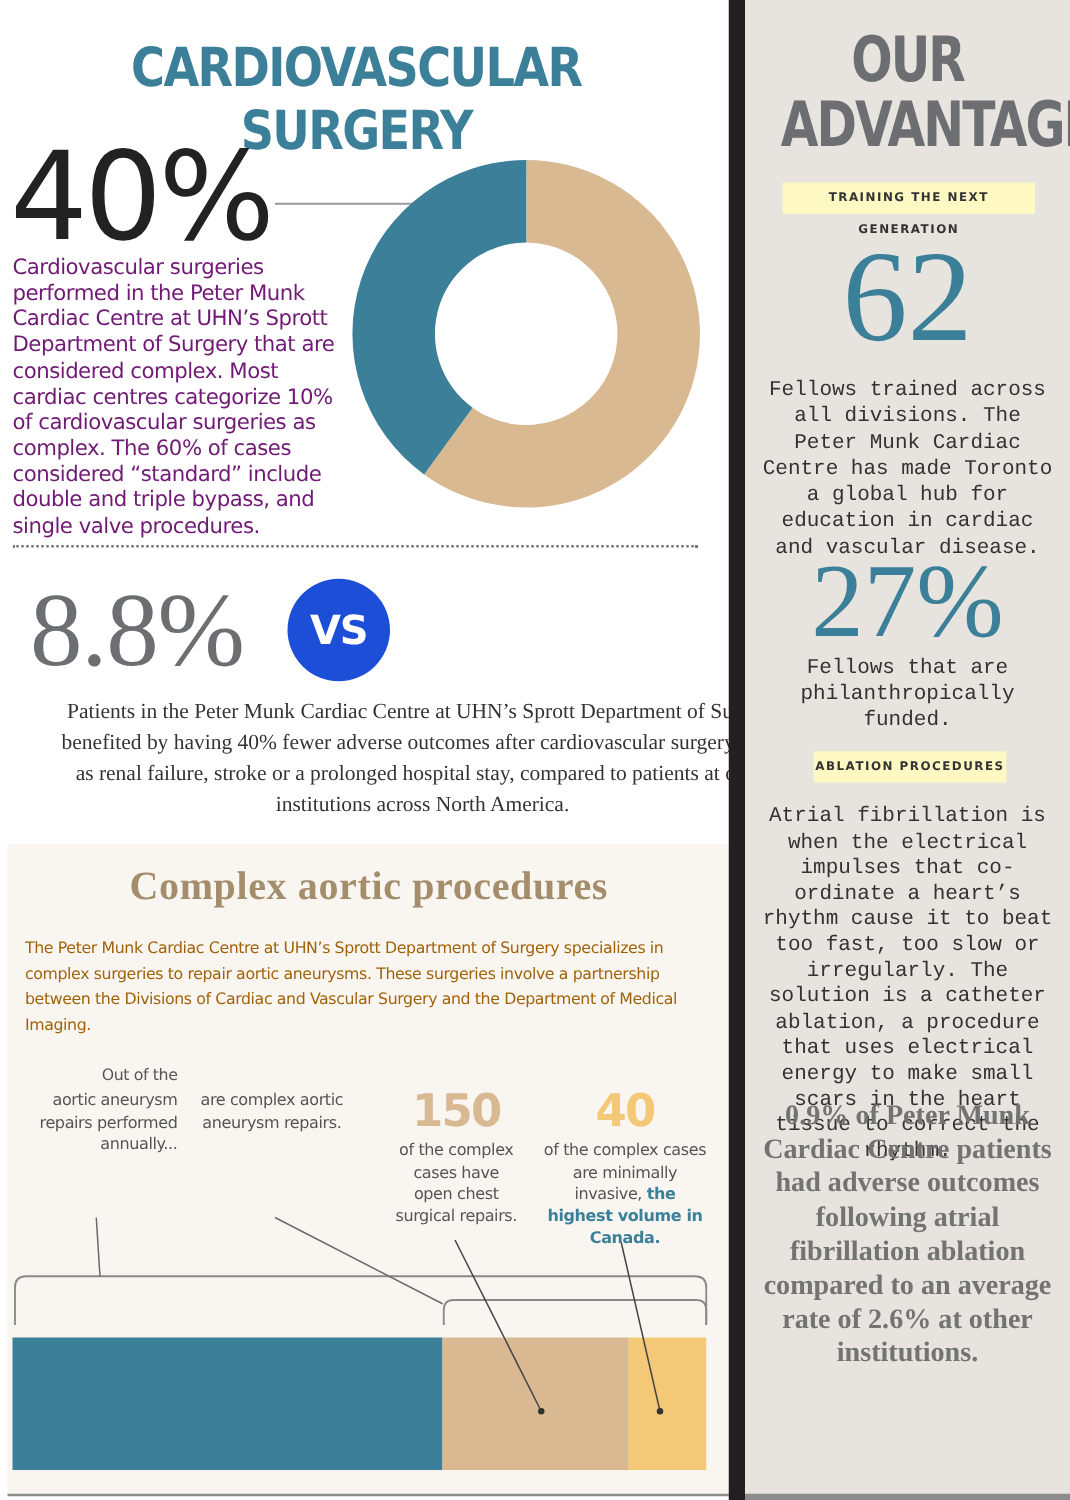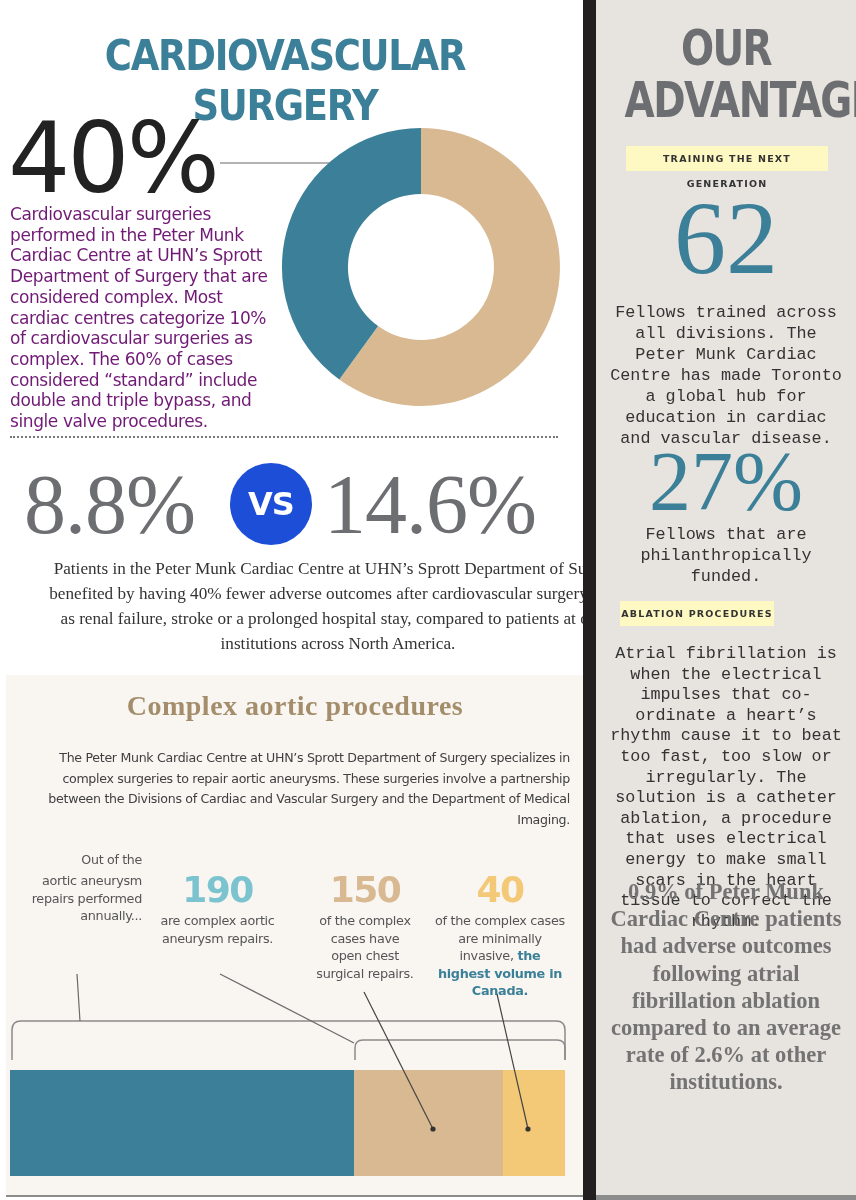--- a/index.html
+++ b/index.html
@@ -58,27 +58,27 @@
     color: #333;
     margin-left: 48px;
   }
 
   
   .cream { left: 6px; top: 675px; width: 577px; height: 520px; background: #f9f6f2; }
   .cream-bottom-line { left: 6px; top: 1195px; width: 577px; height: 2px; background: #8c8c8c; }
 
   .h2 {
     left: 0; top: 690px; width: 590px; text-align: center;
-    font-family: "Liberation Serif", serif; font-weight: bold; font-size: 28px;
+    font-family: "Liberation Serif", serif; font-weight: bold; font-size: 32px;
     color: #a48d6b; letter-spacing: 0.5px;
   }
   .h2-para {
-    left: 20px; top: 748px; width: 550px; text-align: right;
+    left: 20px; top: 748px; width: 550px; text-align: left;
     font-family: "DejaVu Sans", sans-serif; font-size: 12.6px; line-height: 20.5px;
-    color: #404040; letter-spacing: -0.3px;
+    color: #a16207; letter-spacing: -0.3px;
   }
 
   .stat { position: absolute; text-align: center; font-family: "DejaVu Sans", sans-serif; }
   .stat .pre { font-size: 12.6px; color: #555; height: 20px; line-height: 20px; letter-spacing: -0.3px; }
   .stat .num { font-weight: bold; font-size: 36px; line-height: 40px; letter-spacing: -1.5px; }
   .stat .desc { font-size: 12.8px; line-height: 17.5px; color: #555; margin-top: 2px; letter-spacing: -0.3px; }
   .stat .hl { color: #3b8098; font-weight: bold; }
 
   .s500 { left: 12px; top: 850px; width: 130px; text-align: right; }
   .s190 { left: 155px; top: 850px; width: 125px; }
@@ -97,21 +97,21 @@
     font-family: "DejaVu Sans", sans-serif; font-weight: bold;
     font-size: 50px; line-height: 52px; color: #6d6e71; letter-spacing: -2px;
     transform: scaleX(0.78); transform-origin: 50% 0;
   }
   .tag {
     position: absolute; background: #fef9c3; text-align: center;
     font-family: "DejaVu Sans", sans-serif; font-weight: bold; font-size: 9.5px;
     letter-spacing: 1.2px; color: #333; line-height: 25px; height: 25px;
   }
   .tag1 { left: 626px; top: 146px; width: 202px; }
-  .tag2 { left: 620px; top: 601px; width: 154px; }
+  .tag2 { left: 651px; top: 601px; width: 154px; }
 
   .side-num {
     left: 596px; width: 260px; text-align: center;
     font-family: "Liberation Serif", serif; color: #3b8098; line-height: 1;
   }
   .n62 { top: 186px; font-size: 104px; }
   .n27 { top: 440px; font-size: 84px; }
 
   .side-text {
     left: 606px; width: 240px; text-align: center;
@@ -144,37 +144,35 @@
 
   <path fill="#d8b992" d="M211,18 A139,139 0 1,1 129.3,269.5 L168.1,216.1 A73,73 0 1,0 211,84 Z"></path>
   <path fill="#3b8098" d="M211,18 A139,139 0 0,0 129.3,269.5 L168.1,216.1 A73,73 0 0,1 211,84 Z"></path>
 </svg>
 
 <div class="abs dotted"></div>
 
 <div class="abs vs-row">
   <div class="pct left">8.8%</div>
   <div class="vs-circle">VS</div>
-  <div class="pct right">14.6%</div>
 </div>
 <div class="abs vs-para">Patients in the Peter Munk Cardiac Centre at UHN’s Sprott Department of Surgery benefited by having 40% fewer adverse outcomes after cardiovascular surgery, such as renal failure, stroke or a prolonged hospital stay, compared to patients at other institutions across North America.</div>
 
 <div class="abs cream"></div>
 <div class="abs cream-bottom-line"></div>
 
 <div class="abs h2">Complex aortic procedures</div>
 <div class="abs h2-para">The Peter Munk Cardiac Centre at UHN’s Sprott Department of Surgery specializes in complex surgeries to repair aortic aneurysms. These surgeries involve a partnership between the Divisions of Cardiac and Vascular Surgery and the Department of Medical Imaging.</div>
 
 <div class="stat s500">
   <div class="pre">Out of the</div>
   <div class="desc">aortic aneurysm repairs performed annually...</div>
 </div>
 <div class="stat s190">
   <div class="pre"></div>
-  <div class="num" style="color:#7cc3d0">190</div>
   <div class="desc">are complex aortic aneurysm repairs.</div>
 </div>
 <div class="stat s150">
   <div class="pre"></div>
   <div class="num" style="color:#d8b992">150</div>
   <div class="desc">of the complex cases have open chest surgical repairs.</div>
 </div>
 <div class="stat s40">
   <div class="pre"></div>
   <div class="num" style="color:#f3c978">40</div>

